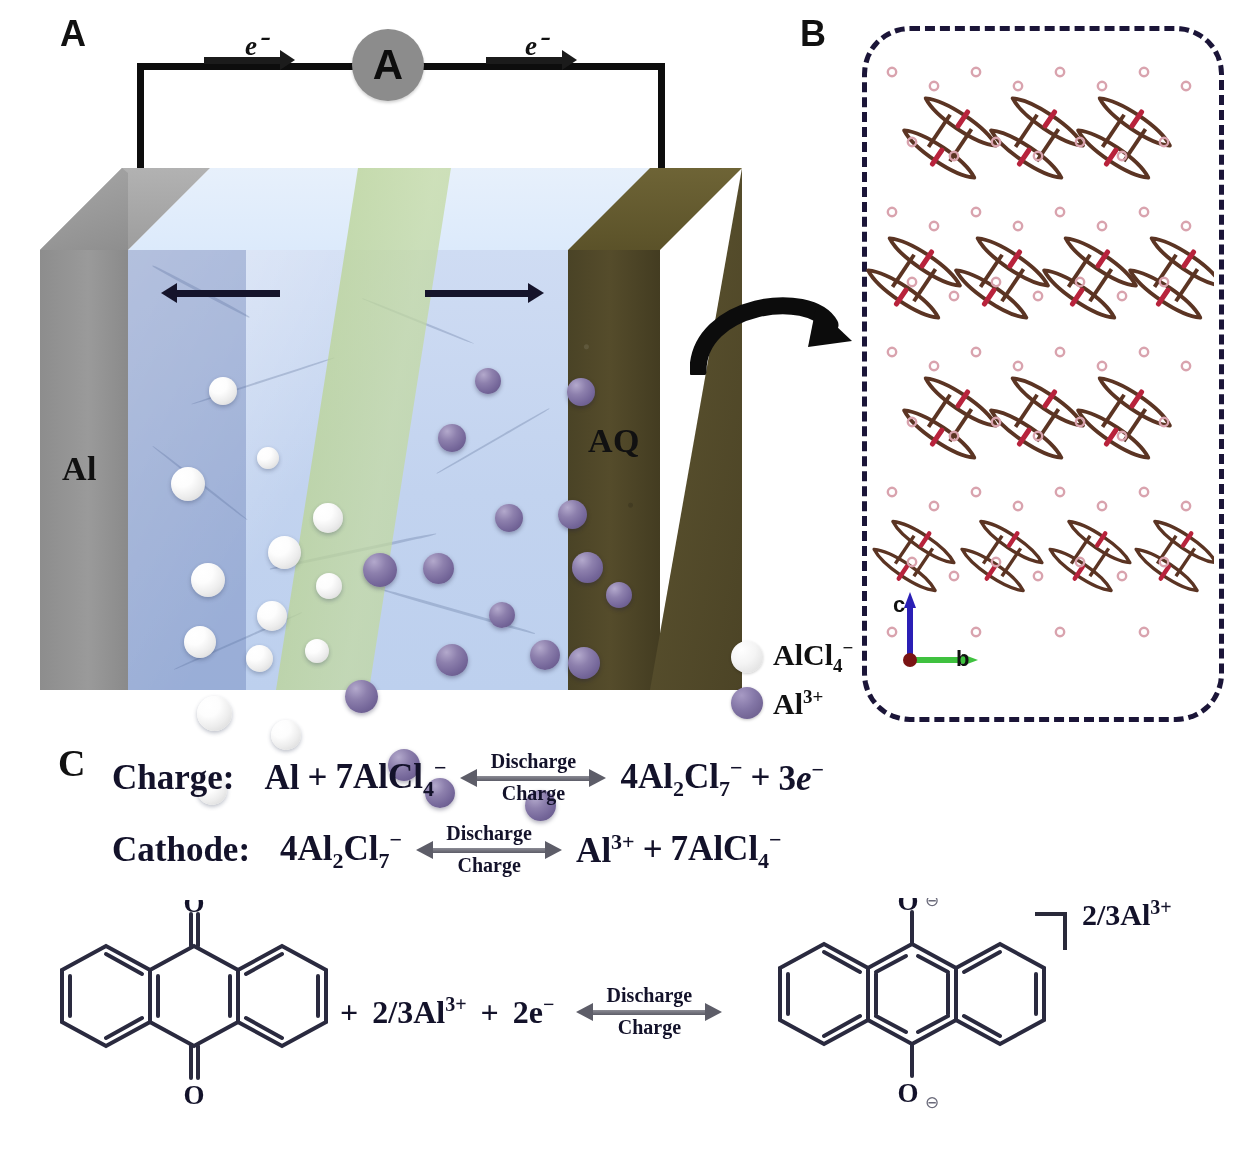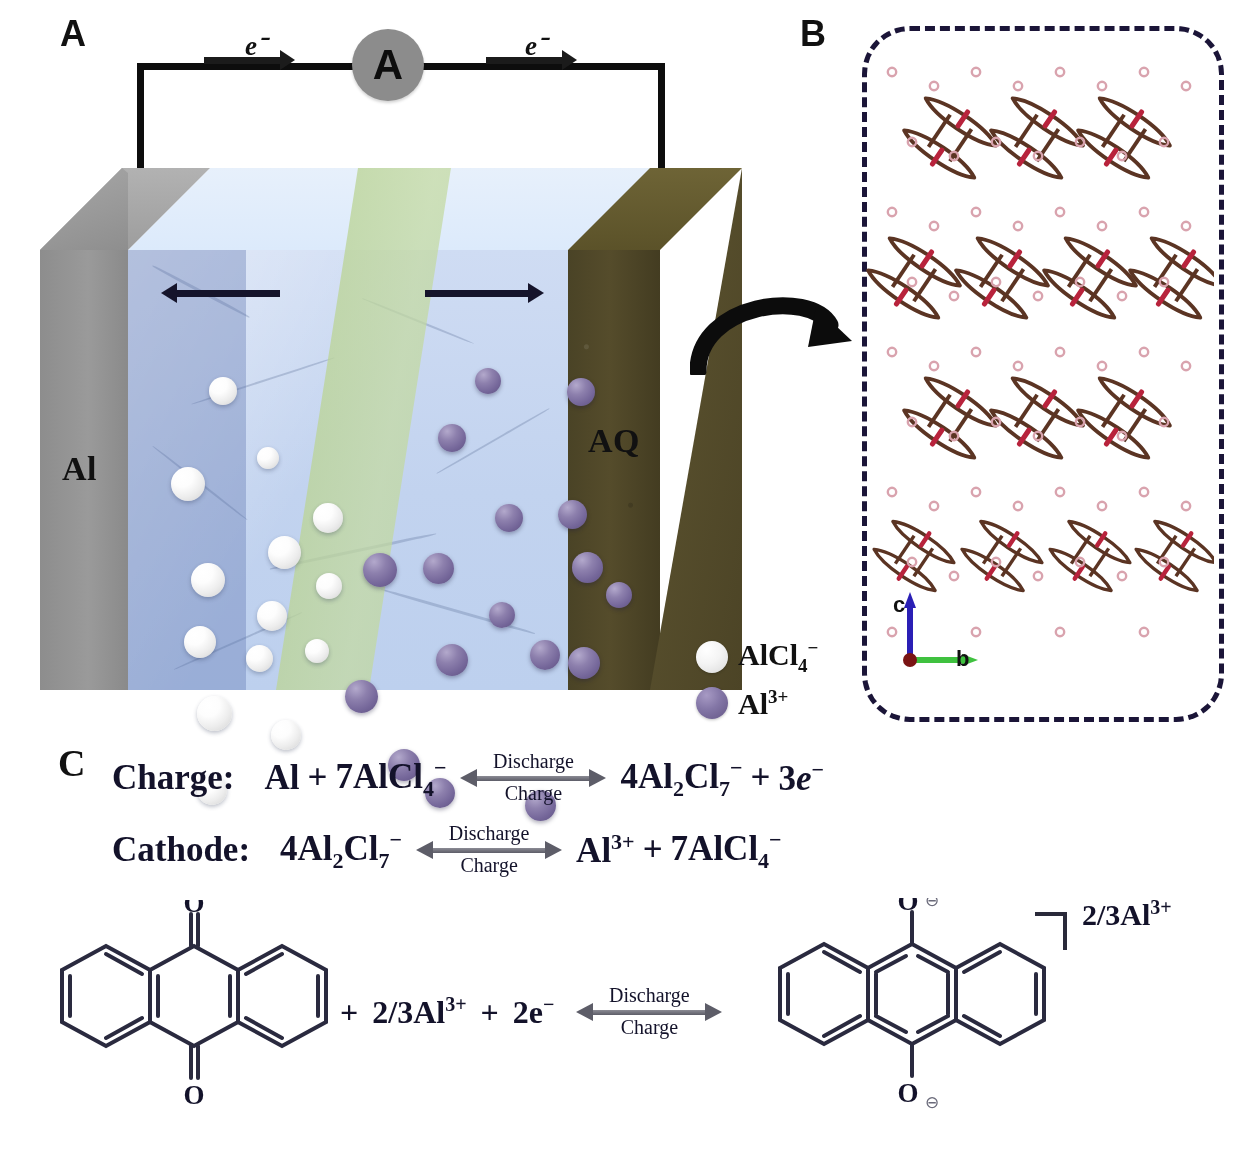--- a/index.html
+++ b/index.html
@@ -196,21 +196,21 @@
 
   .axis-letter {
     position: absolute;
     font-family: "Liberation Sans", sans-serif;
     font-weight: bold; font-size: 22px; color: #111;
   }
   #axis-c-label { left: 893px; top: 592px; }
   #axis-b-label { left: 956px; top: 646px; }
 
   
-  #legend { position: absolute; left: 696px; top: 634px; }
+  #legend { position: absolute; left: 731px; top: 634px; }
   .legend-row { display: flex; align-items: center; height: 46px; }
   .legend-swatch { width: 32px; height: 32px; border-radius: 50%; margin-right: 10px; }
   .legend-swatch.anion {
     background: radial-gradient(circle at 33% 27%, #ffffff 0%, #f4f4f4 45%, #d9d9d9 100%);
     box-shadow: 0 1px 3px rgba(0,0,0,.2);
   }
   .legend-swatch.cation {
     background: radial-gradient(circle at 33% 26%, #a79ac4 0%, #8376a6 45%, #645685 100%);
     box-shadow: 0 1px 3px rgba(0,0,0,.25);
   }
@@ -258,21 +258,21 @@
   }
   .rev-arrow .head-l {
     position: absolute; left: 2px; top: 17px;
     border-right: 17px solid #5d5d68;
     border-top: 9px solid transparent; border-bottom: 9px solid transparent;
   }
   .rev-arrow .lbl-top, .rev-arrow .lbl-bot {
     position: absolute; left: 0; width: 150px;
     text-align: center;
     font-family: "Liberation Serif", serif;
-    font-weight: normal; font-size: 20px; color: #13122a;
+    font-weight: bold; font-size: 20px; color: #13122a;
   }
   .rev-arrow .lbl-top { top: -2px; }
   .rev-arrow .lbl-bot { top: 30px; text-align: center; }
 
   
   #mol-row { position: absolute; left: 0; top: 150px; width: 1248px; height: 262px; }
   #mol-left  { position: absolute; left: 48px;  top: 10px; }
   #mol-right { position: absolute; left: 766px; top: 8px; }
   #mol-middle {
     position: absolute; left: 340px; top: 96px;

